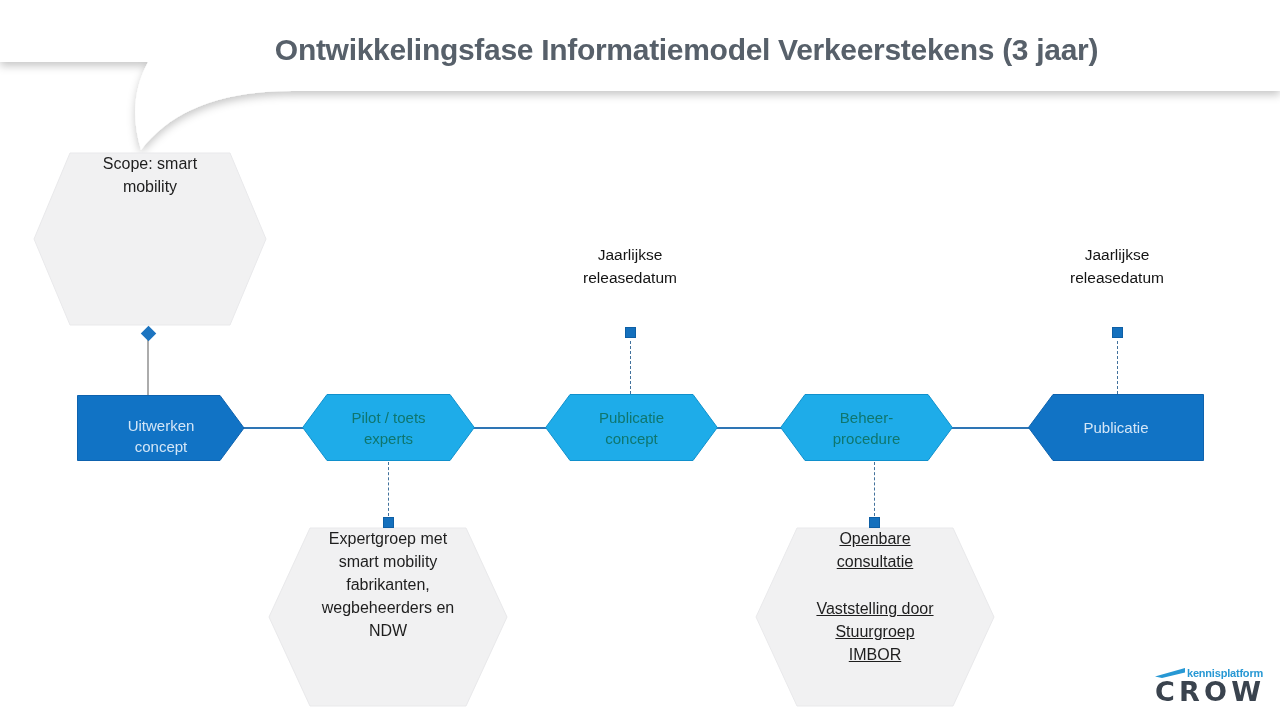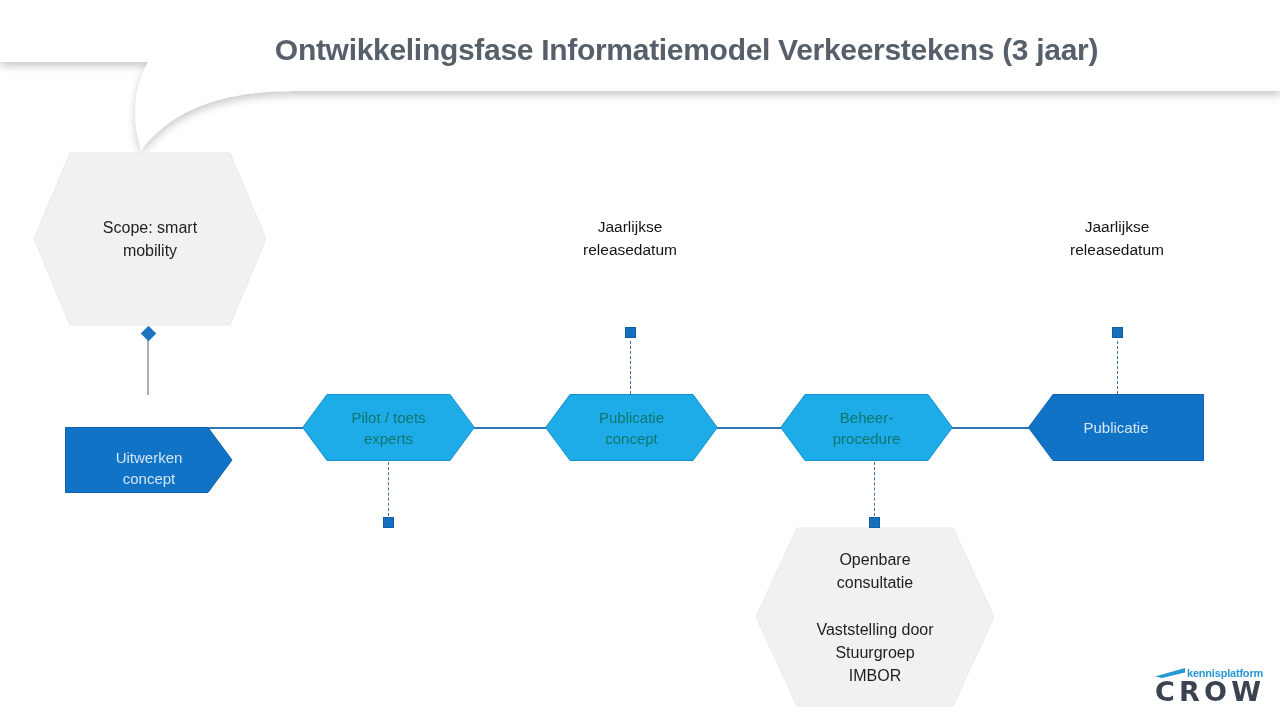--- a/index.html
+++ b/index.html
@@ -15,38 +15,38 @@
   #banner{left:0;top:0;z-index:1;}
   #banner path{fill:#ffffff;}
 
   
   #title{
     left:93px;top:33px;width:1187px;z-index:3;text-align:center;
     font-size:30px;font-weight:bold;color:#57606A;letter-spacing:-0.3px;
   }
 
   
-  .gray-hex{z-index:2;display:flex;align-items:center;justify-content:center;text-align:center;}
+  .gray-hex{z-index:2;display:flex;align-items:flex-start;justify-content:center;text-align:center;}
   .gray-hex svg{position:absolute;inset:0;}
   .hex-label{position:relative;font-size:16px;line-height:23px;color:#1E1E1E;}
   #scope-hex{left:33px;top:152px;width:234px;height:174px;}
   #expert-hex{left:268px;top:527px;width:240px;height:180px;}
   #openbare-hex{left:755px;top:527px;width:240px;height:180px;}
-  #openbare-hex .hex-label p{margin:0;}
+  #openbare-hex .hex-label p{margin:0;text-decoration:underline;}
   #openbare-hex .hex-label p + p{margin-top:24px;}
 
   
   #baseline{left:150px;top:427px;width:960px;height:1.5px;background:#2E75B5;z-index:2;}
 
   
   .node{z-index:4;display:flex;align-items:center;justify-content:center;text-align:center;}
   .node svg{position:absolute;inset:0;}
   .node-label{position:relative;font-size:15px;line-height:21px;color:#0f766e;}
   .node.endcap .node-label{color:#D3E6F7;}
-  #node-1{left:65px;top:395px;width:168px;height:82px;margin-top:32px;}
+  #node-1{left:77px;top:395px;width:168px;height:82px;}
   #node-2{left:302px;top:394px;width:173px;height:67px;}
   #node-3{left:545px;top:394px;width:173px;height:67px;}
   #node-4{left:780px;top:394px;width:173px;height:67px;}
   #node-5{left:1028px;top:394px;width:176px;height:67px;}
 
   
   .vdash{width:0;border-left:1.5px dashed #41719C;z-index:2;}
   .vsolid{width:1.5px;background:#ACACAC;z-index:2;}
   .sq{width:11px;height:11px;background:#1470BD;border:1px solid #0E5FA5;box-sizing:border-box;z-index:3;}
   .diamond{width:11px;height:11px;background:#1C74C0;transform:rotate(45deg);z-index:3;}
@@ -55,21 +55,21 @@
   #dash-n3{left:629.5px;top:341px;height:53px;}
   #sq-n3{left:624.5px;top:327px;}
   #dash-n5{left:1116.5px;top:341px;height:53px;}
   #sq-n5{left:1111.5px;top:327px;}
   #dash-b2{left:388px;top:462px;height:54px;}
   #sq-b2{left:383px;top:517px;}
   #dash-b4{left:873.5px;top:462px;height:54px;}
   #sq-b4{left:868.5px;top:517px;}
 
   
-  .release{width:200px;z-index:3;text-align:center;font-size:15.5px;line-height:23px;color:#141414;}
+  .release{width:200px;z-index:3;text-align:center;font-size:15.5px;line-height:23px;color:#141414;margin-top:28px;}
   #release-left{left:530px;top:215px;}
   #release-right{left:1017px;top:215px;}
 
   
   #logo{left:1155px;top:666px;width:120px;z-index:3;}
   #logo-top{display:flex;align-items:center;height:13px;}
   #logo-swoosh{display:block;}
   #logo-platform{font-size:11px;font-weight:bold;color:#2798D4;letter-spacing:-0.2px;margin-left:2px;}
   #logo-brand{
     font-size:26px;font-weight:bold;color:#3A434E;letter-spacing:4px;line-height:26px;
@@ -93,20 +93,30 @@
   <div id="title" class="abs pre">Ontwikkelingsfase Informatiemodel  Verkeerstekens (3 jaar)</div>
 
   <div id="scope-hex" class="abs gray-hex">
     <svg width="234" height="174" viewBox="0 0 234 174">
       <polygon points="37,1 197,1 233,87 197,173 37,173 1,87" fill="#F1F1F2" stroke="#E9E9EB" stroke-width="1"></polygon>
     </svg>
     <div class="hex-label pre">Scope: smart
 mobility</div>
   </div>
 
+  <div id="expert-hex" class="abs gray-hex">
+    <svg width="240" height="180" viewBox="0 0 240 180">
+      <polygon points="42,1 198,1 239,90 198,179 42,179 1,90" fill="#F1F1F2" stroke="#E9E9EB" stroke-width="1"></polygon>
+    </svg>
+    <div class="hex-label pre">Expertgroep met
+smart mobility
+fabrikanten,
+wegbeheerders en
+NDW</div>
+  </div>
 
   <div id="openbare-hex" class="abs gray-hex">
     <svg width="240" height="180" viewBox="0 0 240 180">
       <polygon points="42,1 198,1 239,90 198,179 42,179 1,90" fill="#F1F1F2" stroke="#E9E9EB" stroke-width="1"></polygon>
     </svg>
     <div class="hex-label">
       <p class="pre">Openbare
 consultatie</p>
       <p class="pre">Vaststelling door
 Stuurgroep

